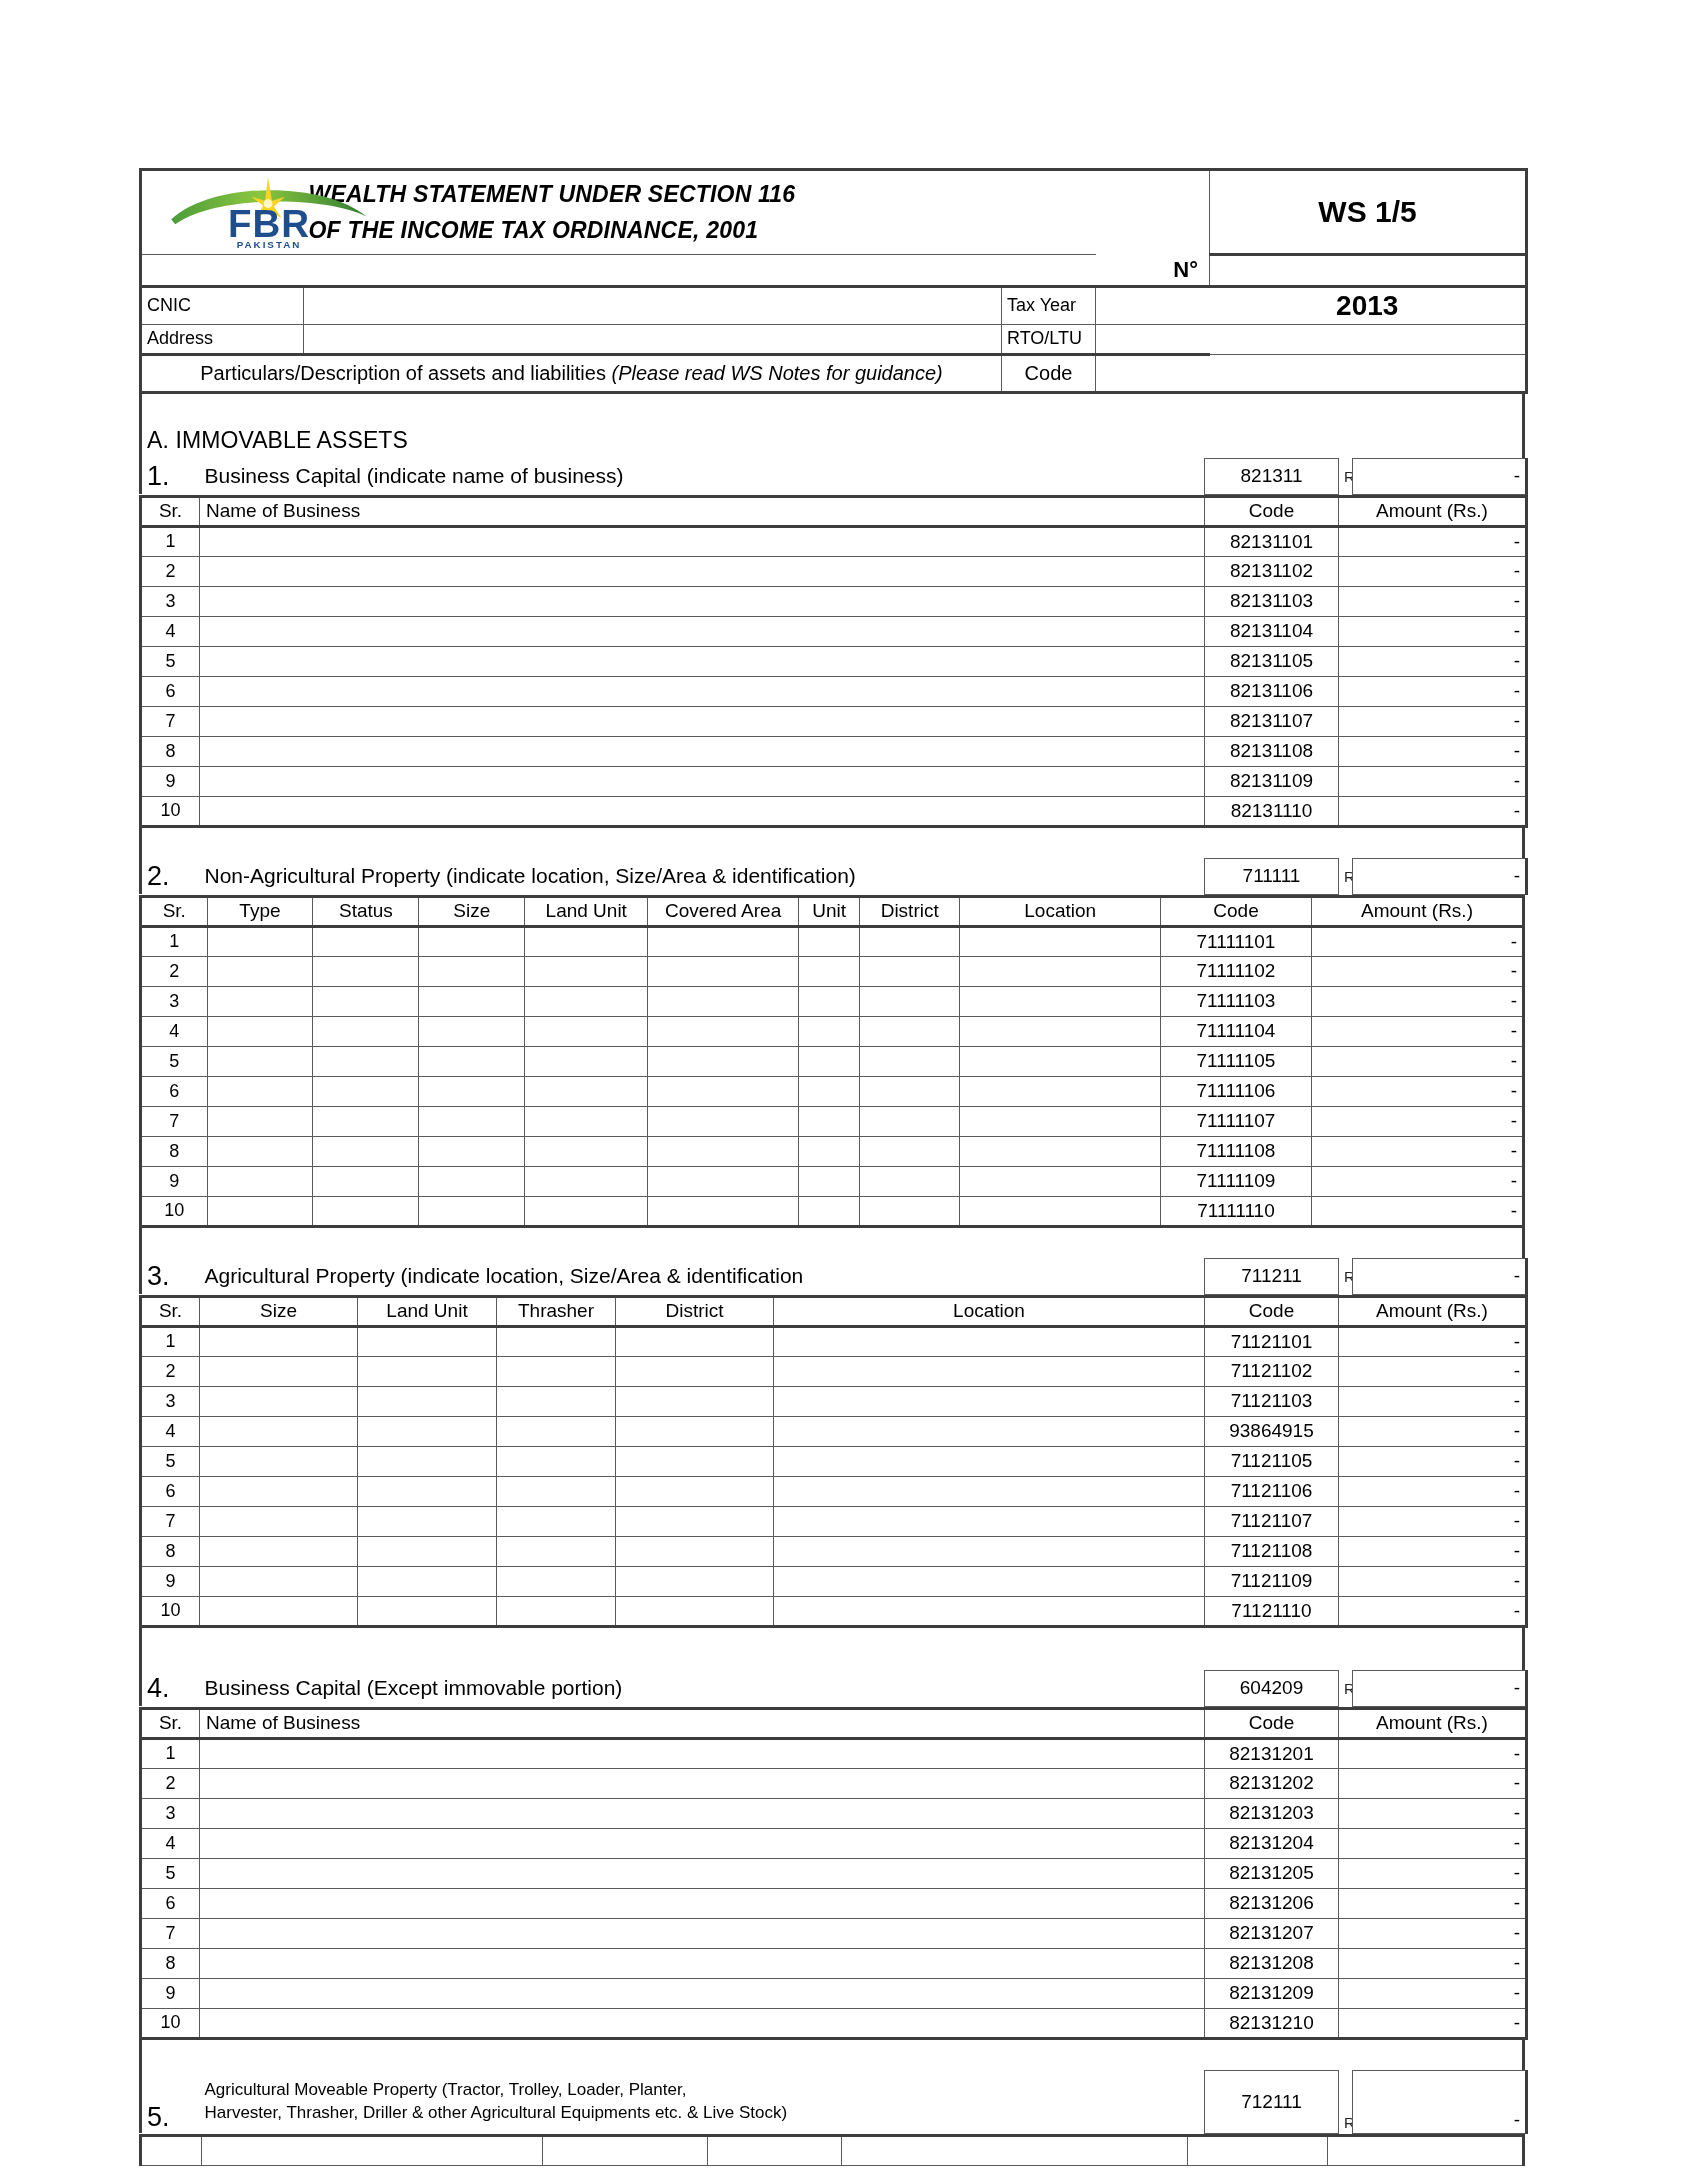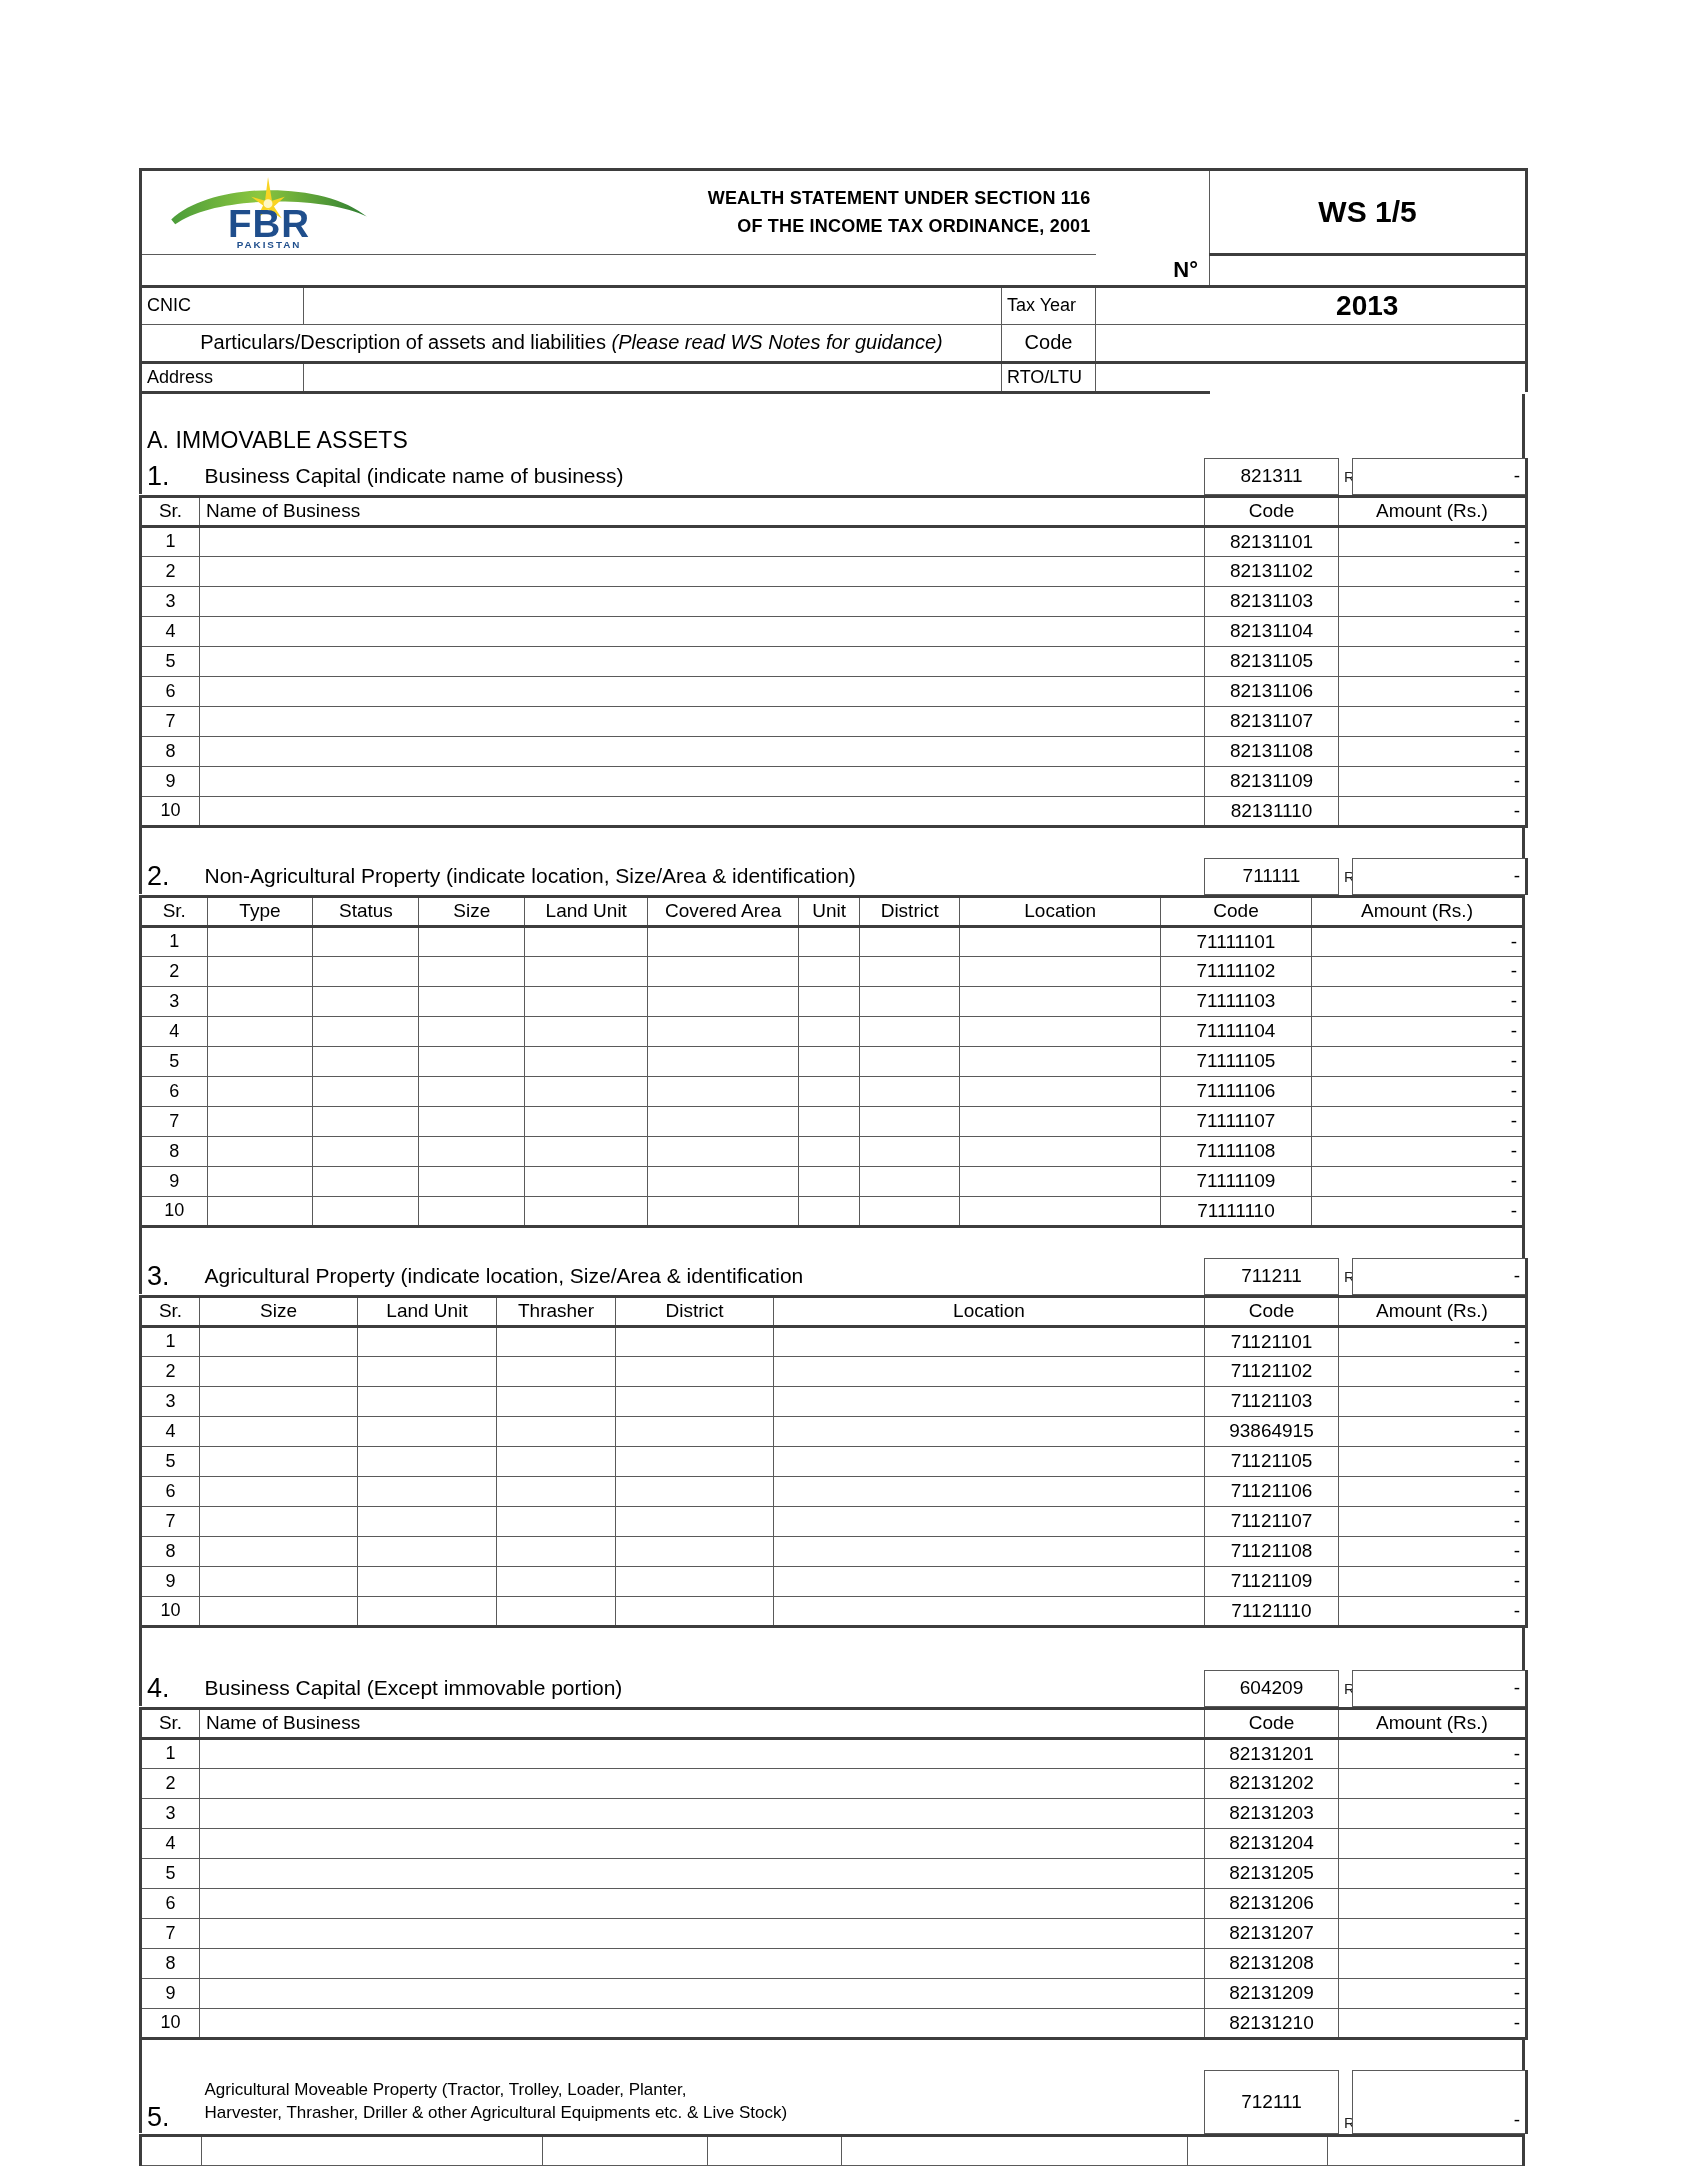--- a/index.html
+++ b/index.html
@@ -43,22 +43,22 @@
   .nbl { border-left: none !important; }
   .nbr { border-right: none !important; }
   .nbt { border-top: none !important; }
   .nbb { border-bottom: none !important; }
   .c  { text-align: center; }
   .l  { text-align: left; }
   .b  { font-weight: bold; }
 
   
   .hdr-title {
-    font-size: 18px; font-weight: bold; text-align: right;
-    line-height: 1.55; letter-spacing: 0.2px;
+    font-size: 23px; font-weight: bold; text-align: left;
+    line-height: 1.55; letter-spacing: 0.2px; font-style: italic;
   }
   .ws-label { font-size: 30px; font-weight: bold; text-align: center; }
   .no-label { font-size: 22px; font-weight: bold; text-align: right; padding-right: 6px; }
   .year-val { font-size: 28px; font-weight: bold; text-align: center; }
   .fld-lbl { font-size: 18px; text-align: left; padding-left: 4px; }
 
   
   .logo-wrap {
     width: 208px; height: 77px; position: relative; margin: 2px auto 0 18px;
   }
@@ -151,35 +151,35 @@
       <tr>
         <td class="thick-l fld-lbl">CNIC</td>
         <td><span></span></td>
         <td class="fld-lbl">Tax Year</td>
         <td class="nbr"></td>
         <td class="thick-r nbl">
           <div class="year-val">2013</div>
         </td>
       </tr>
       <tr>
+        <td class="thick-l thick-b fld-lbl">Address</td>
+        <td class="thick-b"><span></span></td>
+        <td class="thick-b fld-lbl">RTO/LTU</td>
+        <td class="nbr thick-b"><span></span></td>
+        <td class="thick-r nbl nbb"></td>
+      </tr>
+
+      <tr>
         <td class="thick-l thick-b c b" colspan="2" style="height:38px;font-size:20px">
           <span>Particulars/Description of assets and liabilities</span>
           <em>(Please read WS Notes for guidance)</em>
         </td>
         <td class="thick-b c b" style="font-size:20px">Code</td>
         <td class="thick-b nbr"></td>
         <td class="thick-b thick-r nbl"></td>
-      </tr>
-
-      <tr>
-        <td class="thick-l thick-b fld-lbl">Address</td>
-        <td class="thick-b"><span></span></td>
-        <td class="thick-b fld-lbl">RTO/LTU</td>
-        <td class="nbr thick-b"><span></span></td>
-        <td class="thick-r nbl nbb"></td>
       </tr>
     </tbody>
   </table>
 
   <table class="frm">
       <tbody>
         <tr class="gap">
           <td class="thick-l thick-r" style="border-left:3px solid #3d3d3d!important;border-right:3px solid #3d3d3d!important;"></td>
         </tr>
       </tbody>

